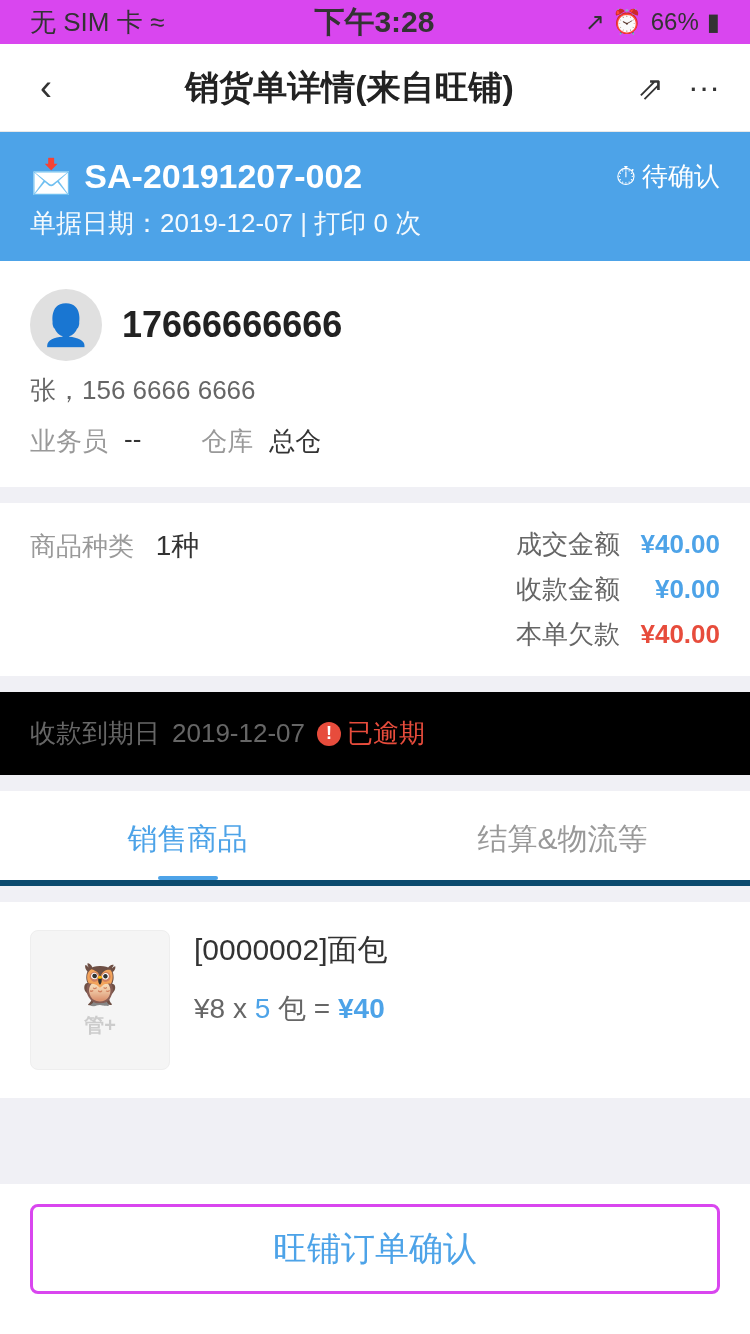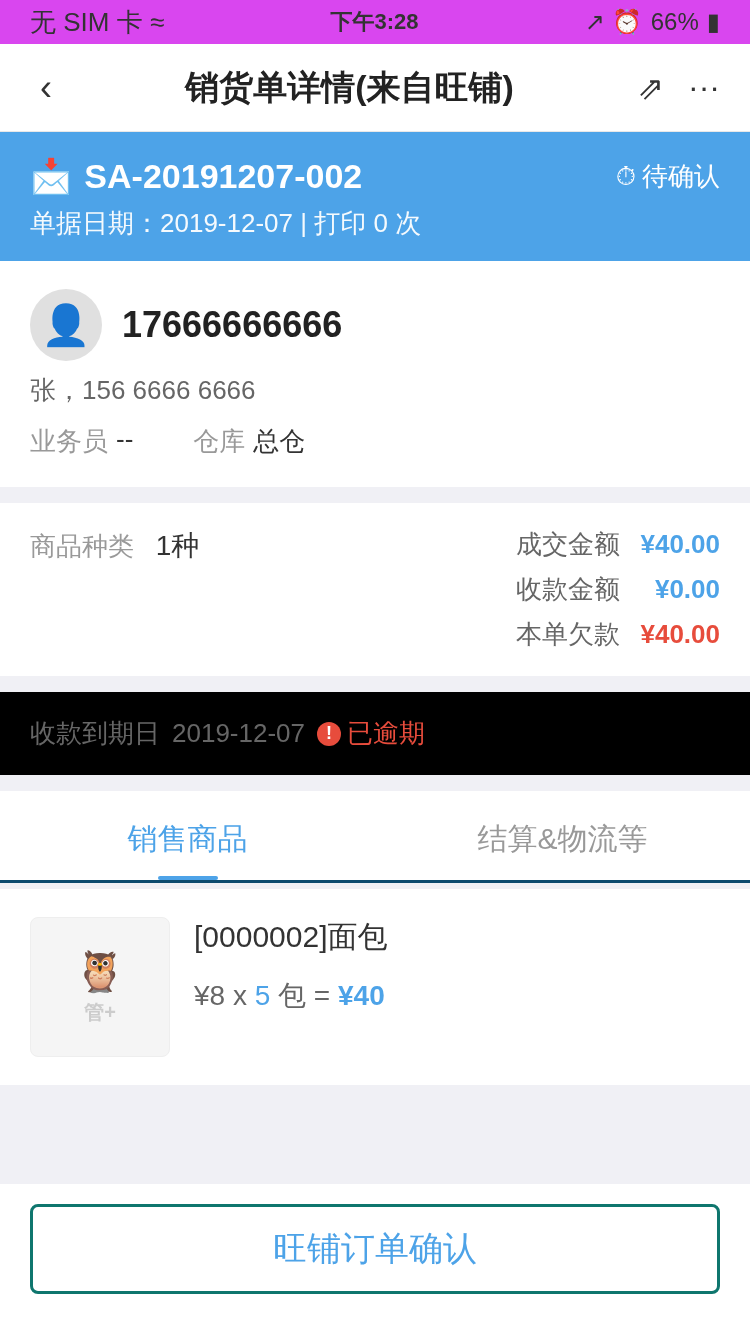--- a/index.html
+++ b/index.html
@@ -18,21 +18,21 @@
       height: 44px;
       background: #d946ef;
       display: flex;
       align-items: center;
       justify-content: space-between;
       padding: 0 30px;
       font-size: 26px;
       font-weight: 500;
     }
     .status-left { display: flex; align-items: center; gap: 10px; }
-    .status-center { font-size: 22px; font-weight: 600; }
+    .status-center { font-size: 30px; font-weight: 600; }
     .status-right { display: flex; align-items: center; gap: 8px; font-size: 24px; }
 
     
     .nav-bar {
       height: 88px;
       background: #fff;
       display: flex;
       align-items: center;
       justify-content: space-between;
       padding: 0 30px;
@@ -124,21 +124,21 @@
       color: #666;
       margin-bottom: 16px;
       margin-left: 0;
     }
     .customer-meta {
       display: flex;
       gap: 60px;
       font-size: 26px;
       color: #666;
     }
-    .meta-item { display: flex; gap: 8px; }
+    .meta-item { display: flex; gap: 16px; }
     .meta-label { color: #999; }
     .meta-value { color: #333; }
 
     
     .summary-section {
       background: #fff;
       padding: 24px 30px;
       margin-bottom: 16px;
       display: flex;
       justify-content: space-between;
@@ -190,22 +190,22 @@
       justify-content: center;
       color: #fff;
       font-size: 18px;
       font-weight: 700;
     }
 
     
     .tabs {
       background: #fff;
       display: flex;
-      border-bottom: 3px solid #0c4a6e;
-      margin-bottom: 6px;
+      border-bottom: 6px solid #0c4a6e;
+      margin-bottom: 16px;
     }
     .tab {
       flex: 1;
       text-align: center;
       padding: 28px 0 20px;
       font-size: 30px;
       color: #999;
       cursor: pointer;
       position: relative;
     }
@@ -283,21 +283,21 @@
       position: fixed;
       bottom: 0;
       left: 0;
       width: 750px;
       background: #fff;
       padding: 20px 30px 40px;
     }
     .confirm-btn {
       width: 100%;
       height: 90px;
-      border: 3px solid #0f766e;
+      border: 3px solid #d946ef;
       background: #fff;
       border-radius: 8px;
       color: #4da3e8;
       font-size: 34px;
       font-weight: 500;
       cursor: pointer;
       display: flex;
       align-items: center;
       justify-content: center;
     }

